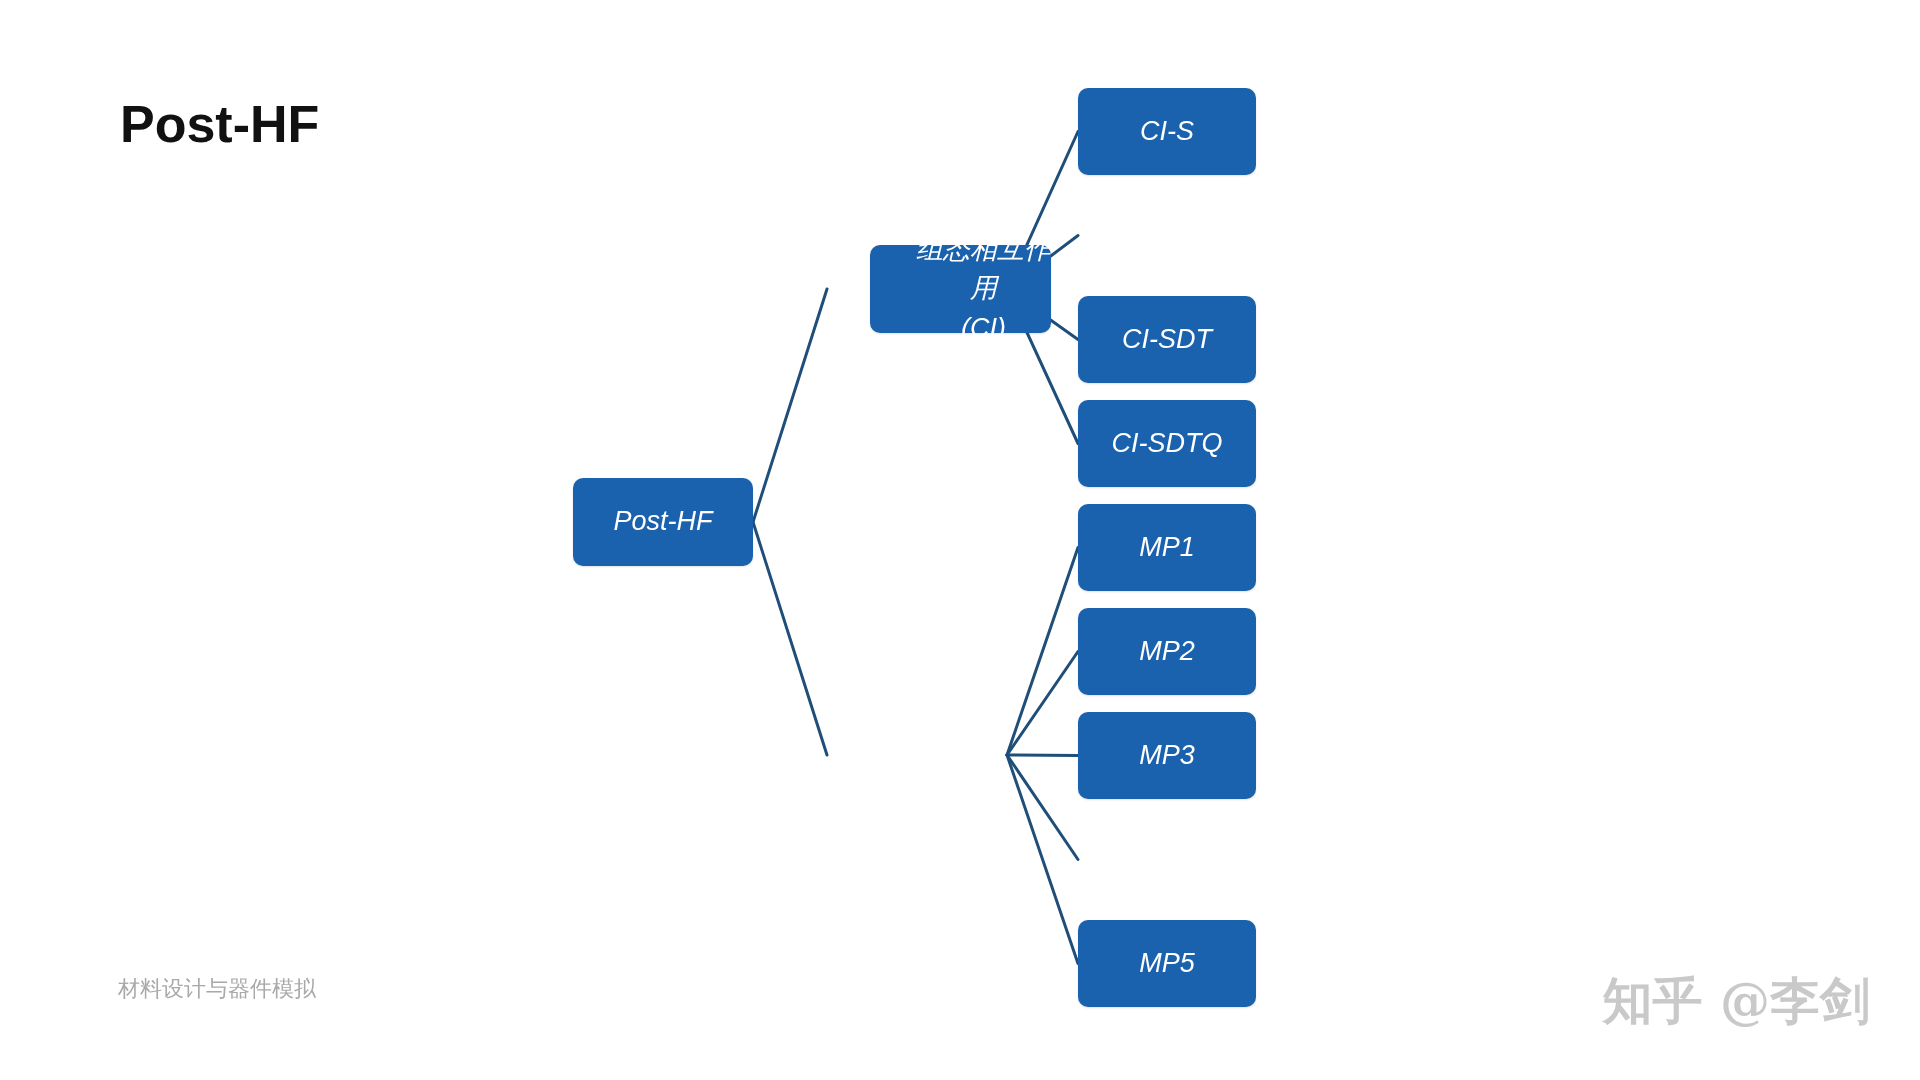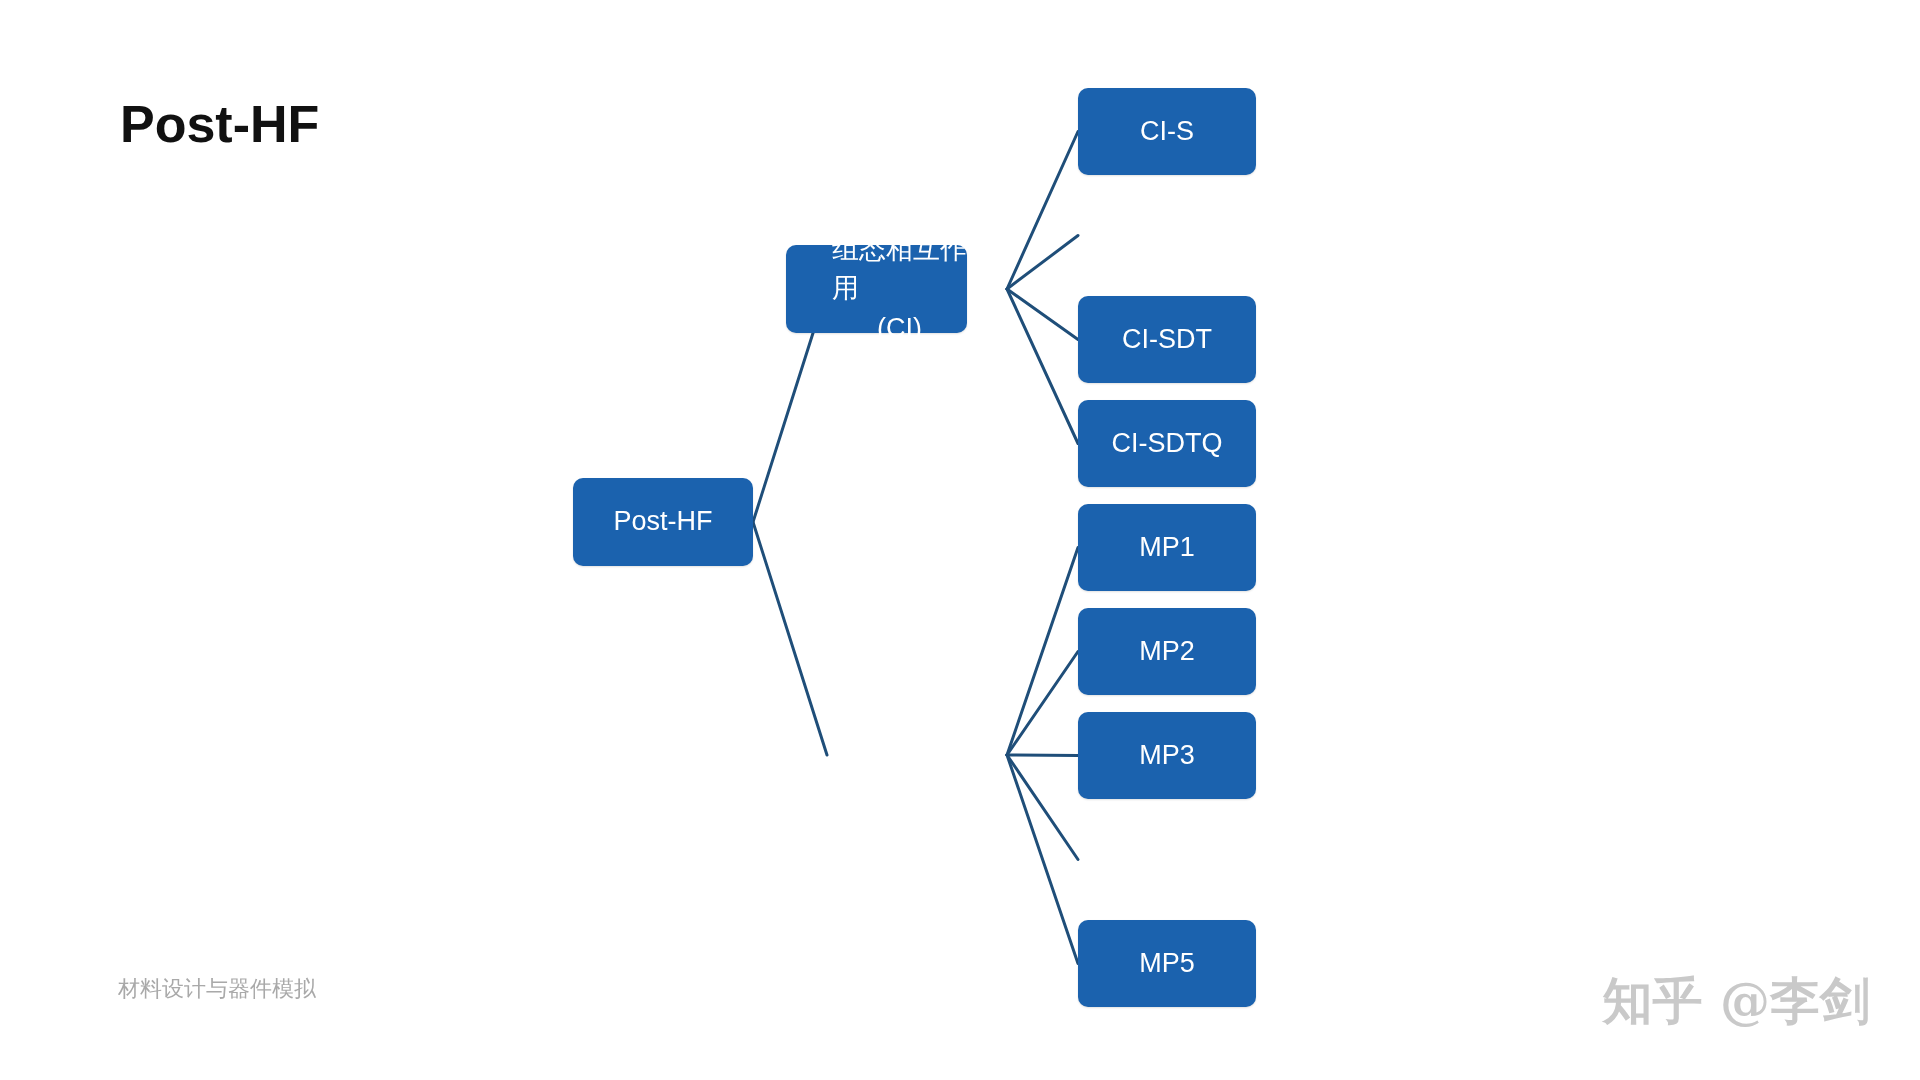--- a/index.html
+++ b/index.html
@@ -43,27 +43,29 @@
   }
   .node {
     position: absolute;
     background: var(--node-fill, #1B62AE);
     color: var(--node-text, #FFFFFF);
     border-radius: 10px;
     display: flex;
     flex-direction: column;
     align-items: center;
     justify-content: center;
+    text-align: center;
     font-size: 27px;
     line-height: 1.45;
     box-shadow: 0 1px 2px rgba(0,0,0,0.12);
     box-sizing: border-box;
+    font-style: italic;
   }
   .node-root   { left: 573px;  top: 470px; width: 180px; height: 88px; }
-  .node-branch { left: 786px;  width: 181px; height: 88px; padding-left: 46px; }
+  .node-branch { left: 870px;  width: 181px; height: 88px; padding-left: 46px; }
   .node-branch.ci   { top: 237px; }
   .node-branch.mbpt { top: 703px; }
   .node-leaf   { left: 1078px; width: 178px; height: 87px; }
   .node .nline { display: block; }
   .footer-left {
     position: absolute;
     left: 118px;
     top: 966px;
     font-size: 22px;
     color: var(--footer-text, #A9A9A9);

